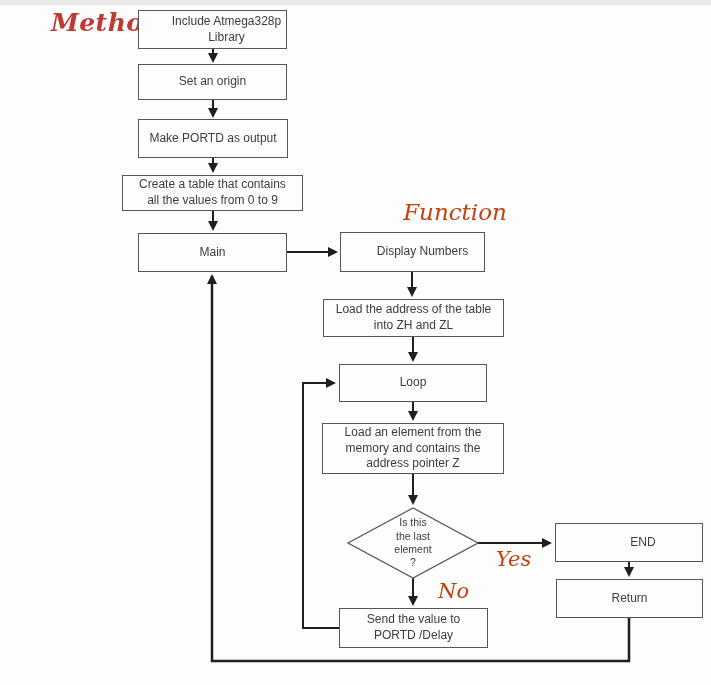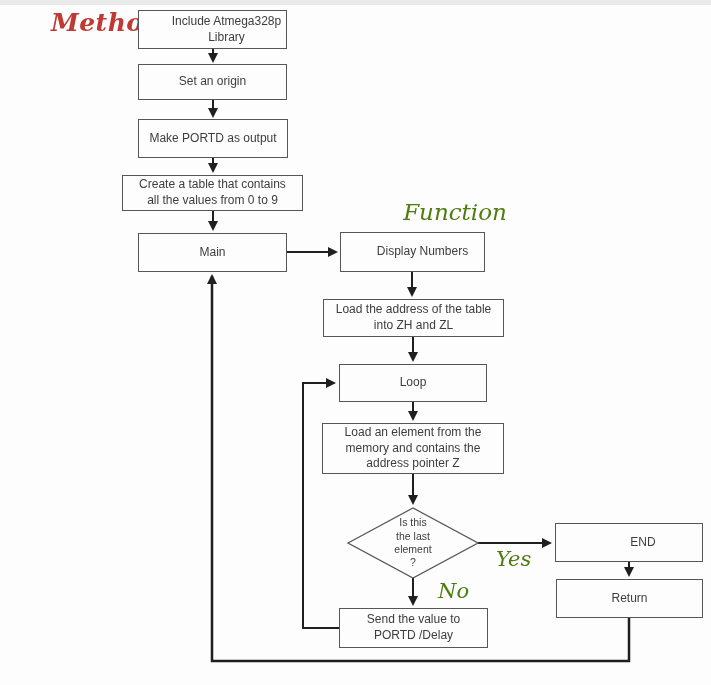--- a/index.html
+++ b/index.html
@@ -46,21 +46,21 @@
   #svg-layer {
     position: absolute;
     left: 0; top: 0;
     width: 711px; height: 685px;
     z-index: 1;
   }
   .serif-label {
     position: absolute;
     font-family: "DejaVu Serif", serif;
     font-style: italic;
-    color: #4d7c0f;
+    color: #c2410c;
     z-index: 3;
   }
   #function-label {
     left: 400px; top: 199px;
     width: 110px;
     text-align: center;
     font-size: 23px;
   }
   #yes-label {
     left: 496px; top: 513px;

